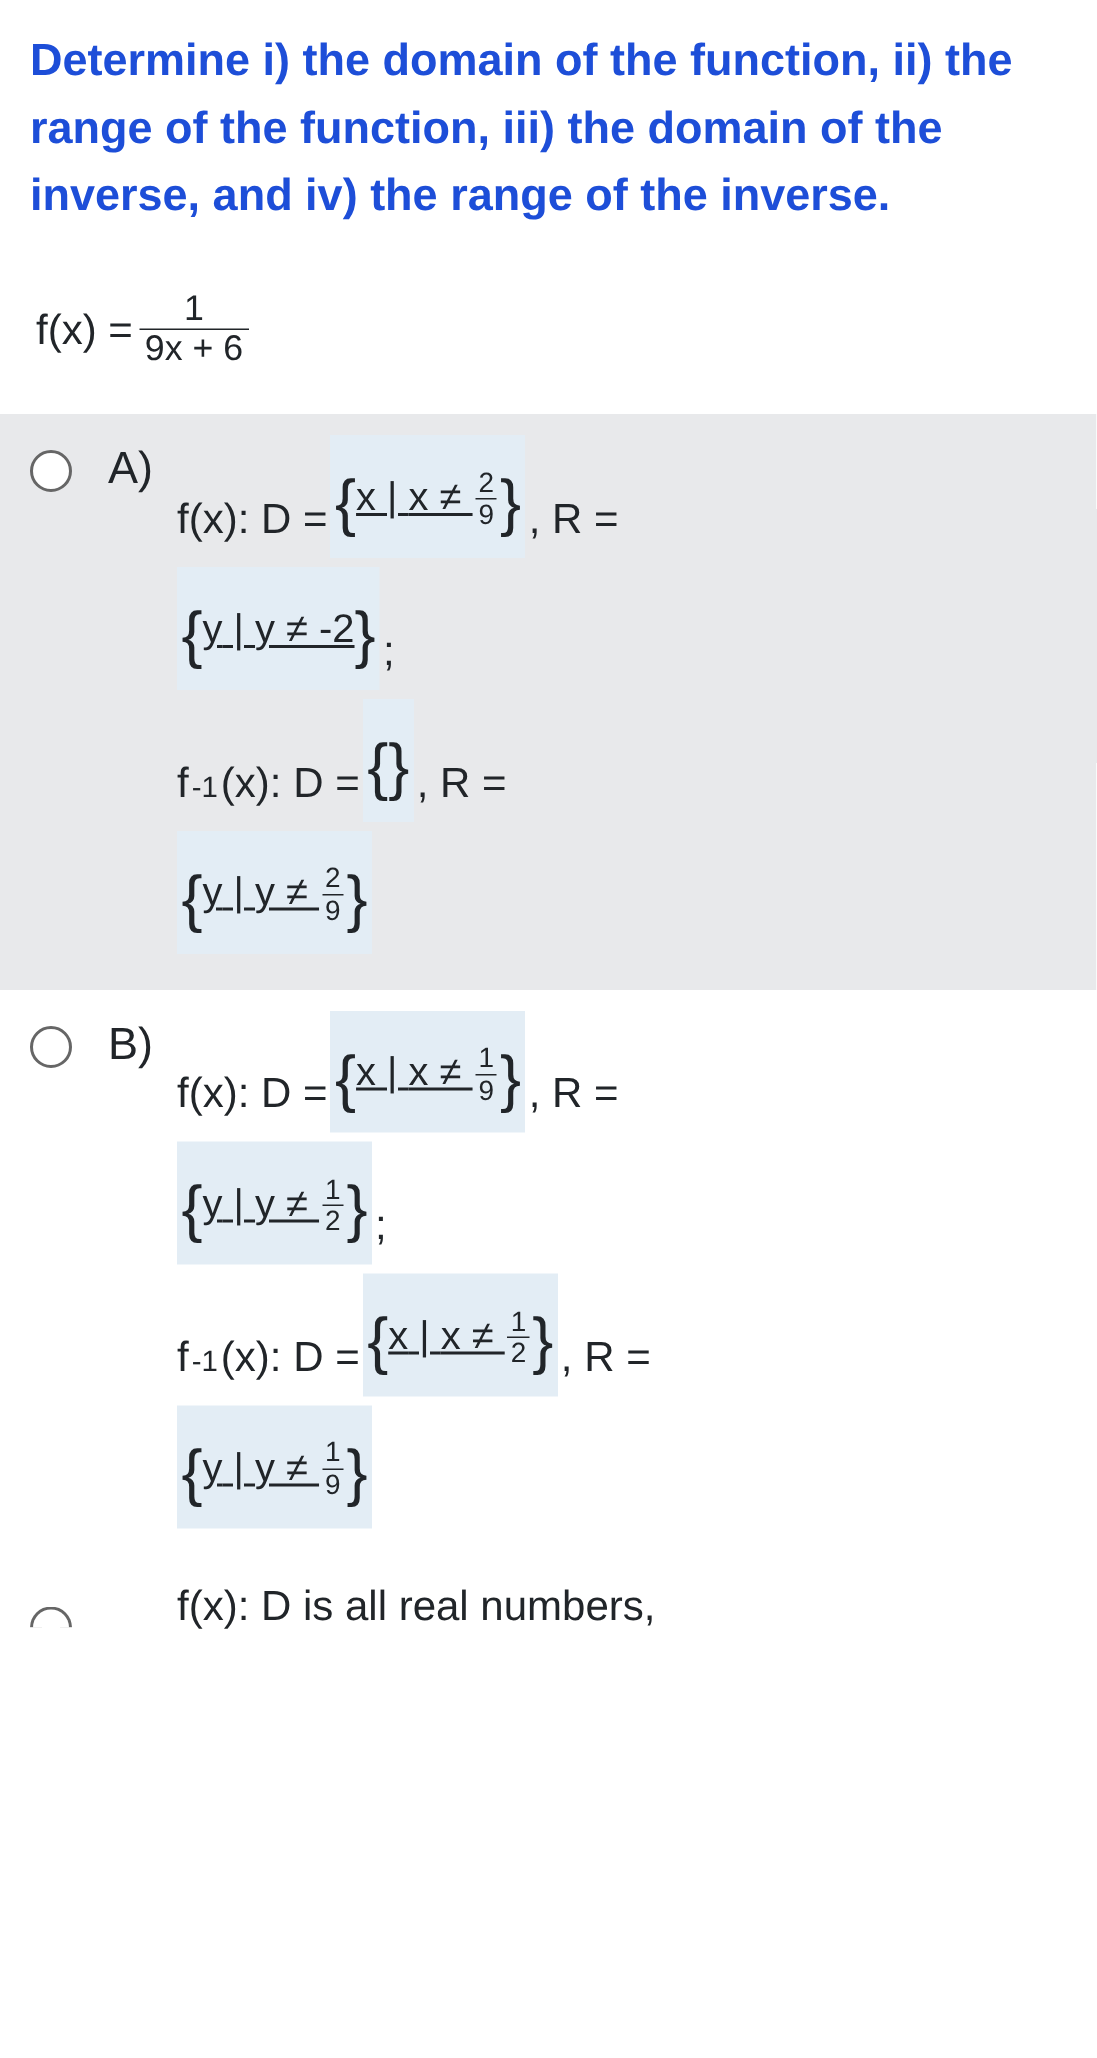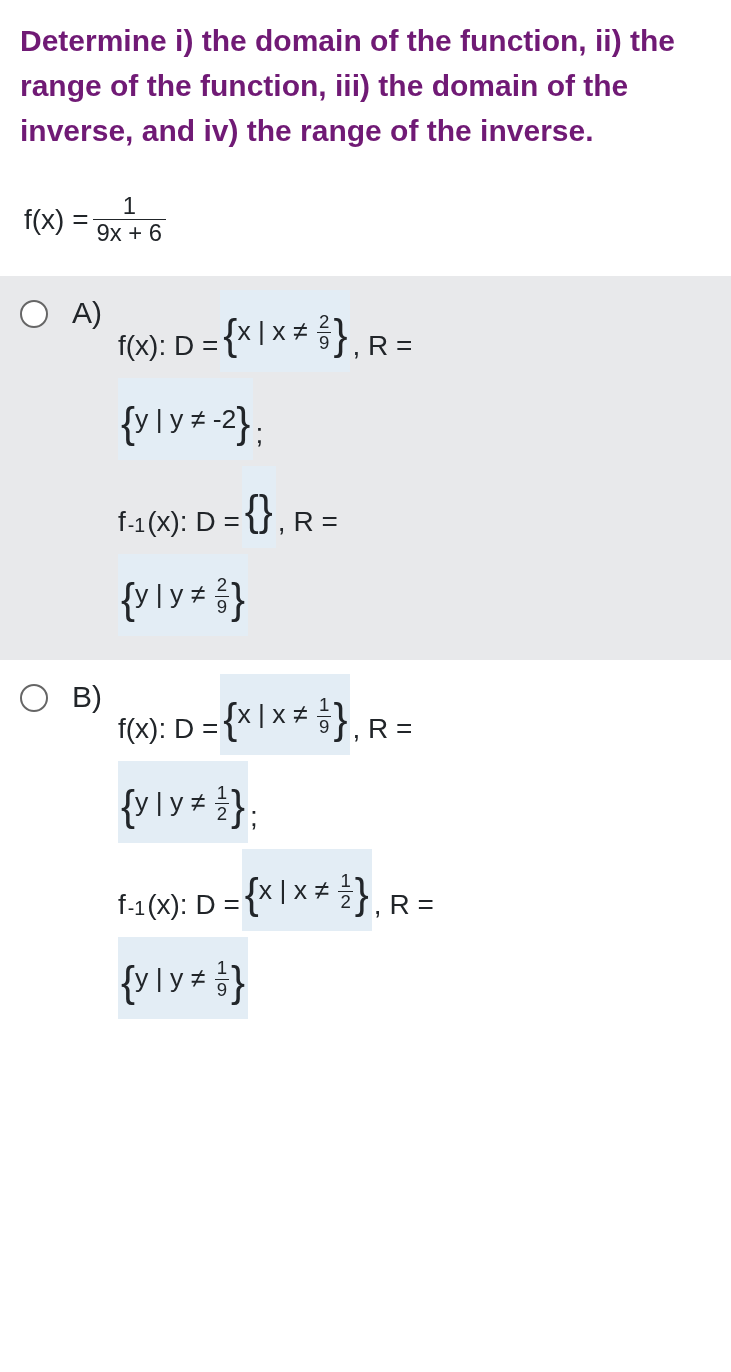--- a/index.html
+++ b/index.html
@@ -7,21 +7,21 @@
       font-family: 'Segoe UI', Arial, sans-serif;
       background: #ffffff;
       width: 731px;
       color: #212529;
     }
     .question-prompt {
       font-size: 30px;
       font-weight: 600;
       line-height: 1.5;
       padding: 18px 20px 10px 20px;
-      color: #701a75;
+      color: #1d4ed8;
     }
     .equation-block {
       font-size: 28px;
       padding: 30px 20px 30px 24px;
       display: flex;
       align-items: center;
       gap: 4px;
     }
     .fraction {
       display: inline-flex;
@@ -82,21 +82,21 @@
       padding: 1px 3px;
       display: inline-flex;
       align-items: center;
     }
     .sup { font-size: 0.7em; vertical-align: super; position: relative; top: -4px; }
     .setbrace {
       font-size: 1.5em;
       position: relative;
       top: 4px;
     }
-    .setcond { font-size: 0.95em; }
+    .setcond { font-size: 0.95em; text-decoration: underline; }
     .sfrac {
       display: inline-flex;
       flex-direction: column;
       align-items: center;
       font-size: 0.7em;
       line-height: 1;
       vertical-align: middle;
       margin: 0 2px;
     }
     .sfrac .n { padding: 0 2px 1px; }
@@ -278,14 +278,18 @@
               <span class="d">9</span>
             </span>
           </span>
           <span class="setbrace">}</span>
         </span>
       </div>
 
     </div>
   </div>
 
+  <div class="cut-option">
+    <span class="radio-partial"></span>
+    <span class="cut-text">f(x): D is all real numbers,</span>
+  </div>
 
 </div>
 
 </body></html>

